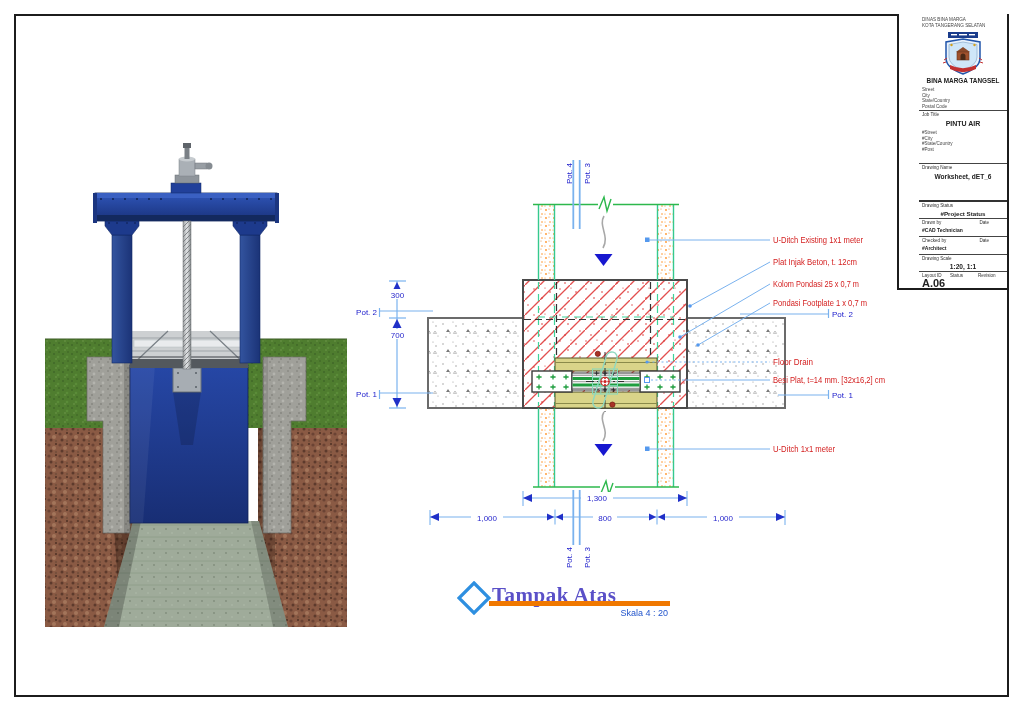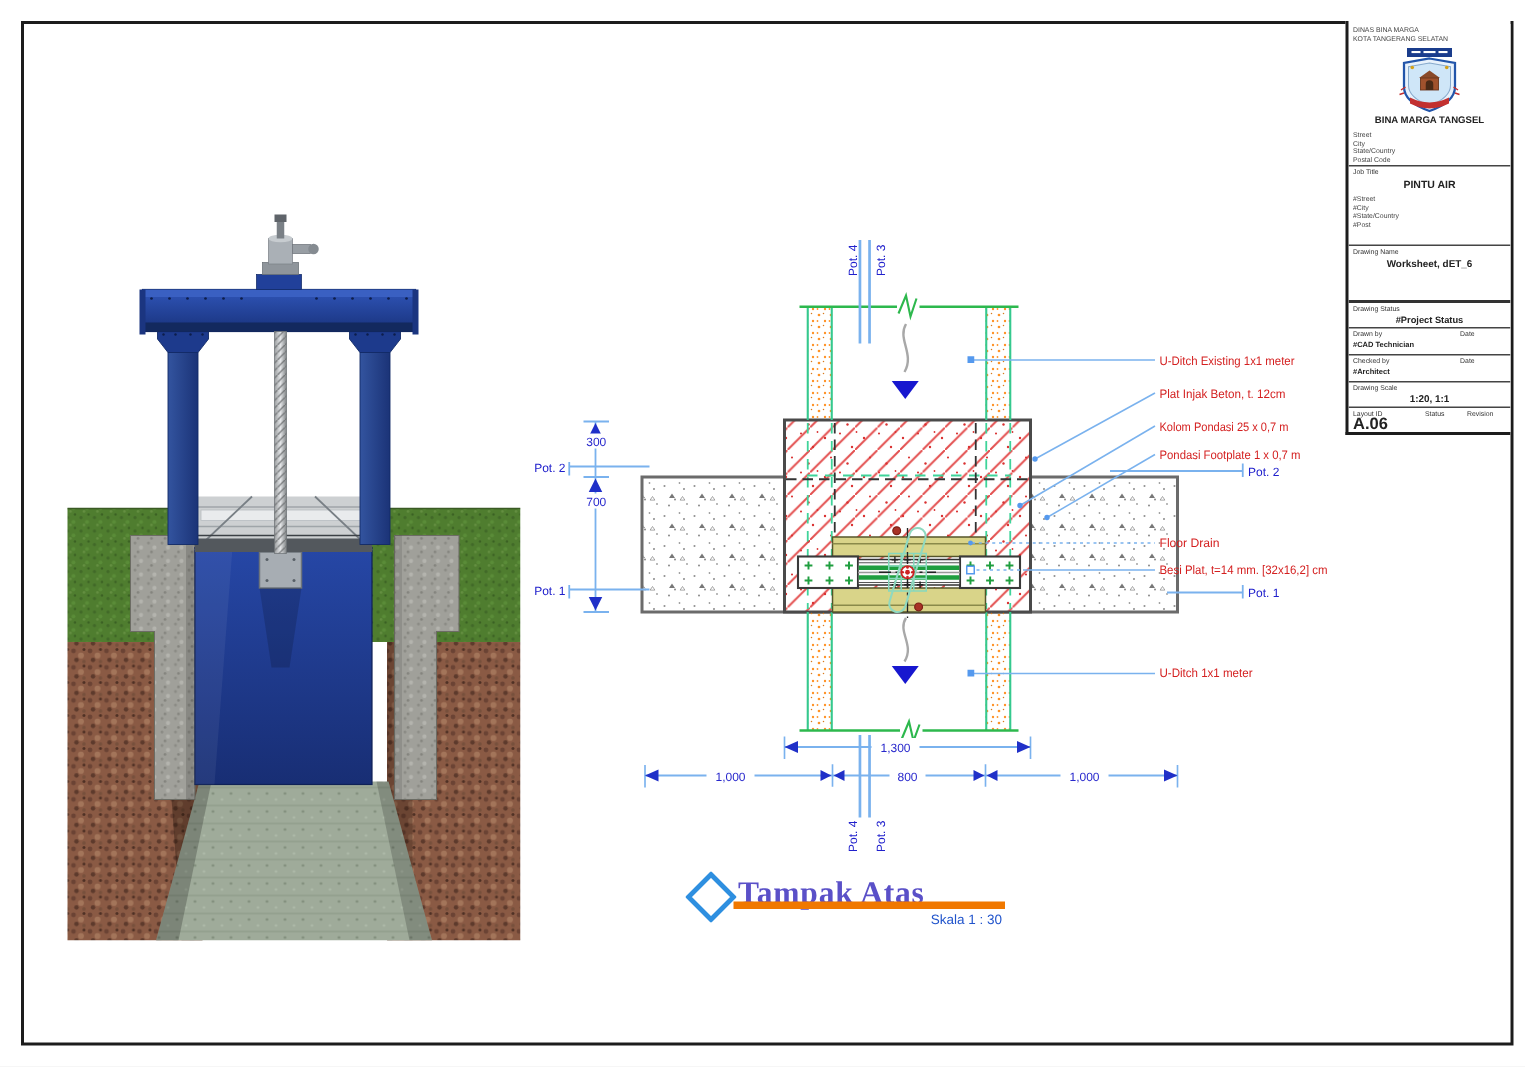--- a/index.html
+++ b/index.html
@@ -4,21 +4,21 @@
 <style>
   * { margin:0; padding:0; box-sizing:border-box; }
   body { background:#e8e8e8; font-family:"Liberation Sans", sans-serif; }
   #canvas { position:relative; width:1024px; height:711px; background:#ffffff; overflow:hidden; }
   .abs { position:absolute; }
   
   #sheet-border { left:14px; top:14px; width:995px; height:683px; border:2px solid #1c1c1c; }
   
   #title-block { left:897px; top:14px; width:110px; height:276px; background:#fff;
                  border-left:2px solid #1c1c1c; border-bottom:2px solid #1c1c1c;
-                 font-size:5px; color:#222; overflow:hidden; }
+                 font-size:5px; color:#222; overflow:hidden;padding-left:20px; }
   .tb-sec { padding:1px 3px; overflow:hidden; }
   .tb-div { height:1px; background:#444; }
   .tb-div2 { height:2px; background:#333; }
   .tb-label { font-size:4.6px; color:#333; }
   .tb-center { text-align:center; font-weight:bold; }
   .tb-tiny { font-size:4.6px; line-height:5.6px; color:#444; }
   .tb-row2 { display:flex; justify-content:space-between; }
   #tb-header { height:18px; padding-top:3px; }
   #tb-logo-wrap { height:44px; display:flex; justify-content:center; align-items:center; }
   #tb-org { height:10px; font-size:6.4px; }
@@ -445,21 +445,21 @@
     <text class="red-ann" x="773" y="364.5" textLength="40" lengthAdjust="spacingAndGlyphs">Floor Drain</text>
     <text class="red-ann" x="773" y="382.5" textLength="112" lengthAdjust="spacingAndGlyphs">Besi Plat, t=14 mm. [32x16,2] cm</text>
     <text class="red-ann" x="773" y="451.5" textLength="62" lengthAdjust="spacingAndGlyphs">U-Ditch 1x1 meter</text>
   </svg>
 
   <svg class="abs" style="left:457px;top:581px;" width="34" height="34" viewBox="0 0 34 34">
     <polygon points="17,2 32,17 17,32 2,17" fill="#ffffff" stroke="#2e8fe0" stroke-width="3.2"></polygon>
   </svg>
   <div class="abs" id="plan-title">Tampak Atas</div>
   <div class="abs" id="title-bar"></div>
-  <div class="abs" id="scale-note">Skala  1 : 30</div>
+  <div class="abs" id="scale-note">Skala  4 : 20</div>
 
   <div class="abs" id="title-block">
     <div class="tb-sec" id="tb-header">
       <div class="tb-tiny">DINAS BINA MARGA</div>
       <div class="tb-tiny">KOTA TANGERANG SELATAN</div>
     </div>
     <div id="tb-logo-wrap">
       <svg width="46" height="44" viewBox="0 0 46 44">
         <rect x="8" y="0" width="30" height="6" fill="#1a3c8c"></rect>
         <rect x="11" y="2" width="6" height="1.4" fill="#fff"></rect>

